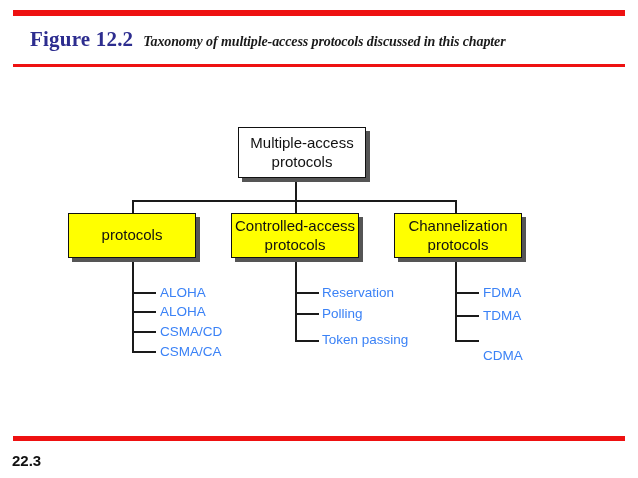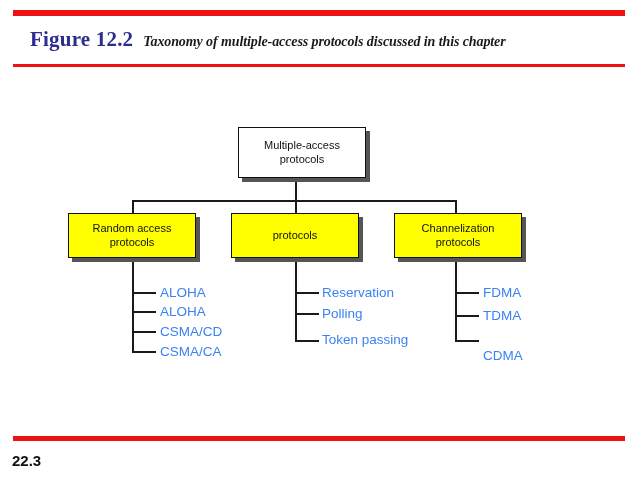--- a/index.html
+++ b/index.html
@@ -73,21 +73,21 @@
     position: absolute;
     box-sizing: border-box;
     border: 1.6px solid #111111;
     box-shadow: 4px 4px 0 0 #555555;
     display: flex;
     flex-direction: column;
     align-items: center;
     justify-content: center;
     text-align: center;
     font-family: "Liberation Sans", sans-serif;
-    font-size: 11px;
+    font-size: 15px;
     line-height: 1.22;
     color: #111111;
     z-index: 4;
   }
   .node.root { background: #ffffff; }
   .node.branch { background: #ffff00; }
   .node .ln { display: block; white-space: nowrap; }
 
   
   .leaf-label {
@@ -133,24 +133,24 @@
 
     <div class="conn vline" style="left:295px; top:178px; height:23px;"></div>
 
     <div class="conn hline" style="left:132px; top:200px; width:325px;"></div>
 
     <div class="conn vline" style="left:132px; top:200px; height:14px;"></div>
     <div class="conn vline" style="left:295px; top:200px; height:14px;"></div>
     <div class="conn vline" style="left:455px; top:200px; height:14px;"></div>
 
     <div class="node branch" style="left:68px; top:213px; width:128px; height:45px;">
-      <span class="ln">Random access</span>
       <span class="ln">protocols</span>
     </div>
     <div class="node branch" style="left:231px; top:213px; width:128px; height:45px;">
+      <span class="ln">Controlled-access</span>
       <span class="ln">protocols</span>
     </div>
     <div class="node branch" style="left:394px; top:213px; width:128px; height:45px;text-align:right;">
       <span class="ln">Channelization</span>
       <span class="ln">protocols</span>
     </div>
 
     <div class="conn vline" style="left:132px; top:258px; height:95px;"></div>
     <div class="conn hline" style="left:132px; top:292px; width:24px;"></div>
     <div class="conn hline" style="left:132px; top:311px; width:24px;"></div>

